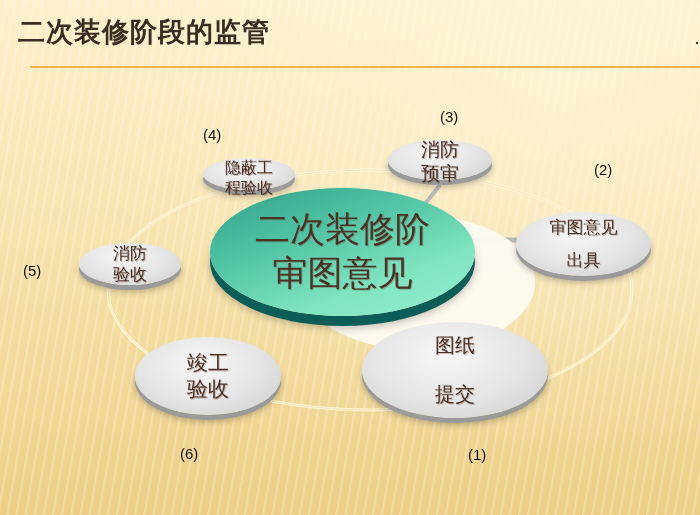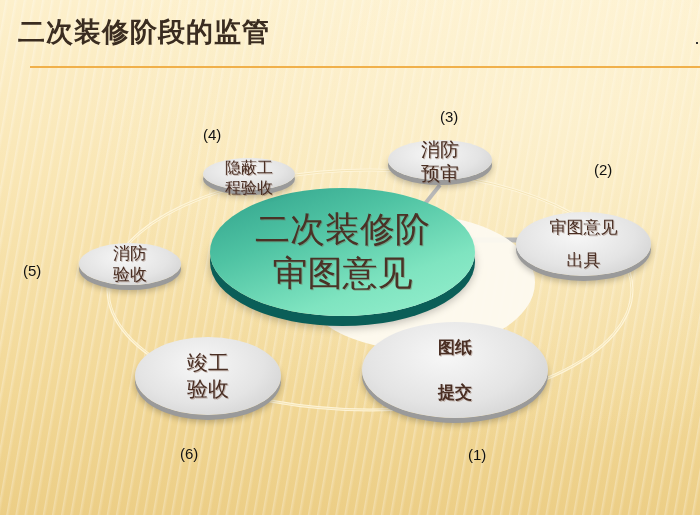--- a/index.html
+++ b/index.html
@@ -46,21 +46,21 @@
     <line x1="440" y1="185" x2="420" y2="210" stroke="#b8b8b8" stroke-width="4"></line>
   </svg>
 
   <div class="halo" style="left:300px; top:215px; width:235px; height:135px;"></div>
 
   <div class="disc center" style="left:210px; top:188px; width:265px; height:128px; font-size:35px;">
     <span>二次装修阶</span>
     <span>审图意见</span>
   </div>
 
-  <div class="disc grey" style="left:362px; top:322px; width:186px; height:96px; font-size:17px;font-weight:bold;">
+  <div class="disc grey" style="left:362px; top:322px; width:186px; height:96px; font-size:20px;">
     <span>图纸</span>
     <span style="margin-top:24px;">提交</span>
   </div>
   <div class="label-num" style="left:468px; top:446px;">(1)</div>
 
   <div class="disc grey" style="left:516px; top:212px; width:135px; height:64px; font-size:17px;">
     <span>审图意见</span>
     <span style="margin-top:12px;">出具</span>
   </div>
   <div class="label-num" style="left:594px; top:161px;">(2)</div>

